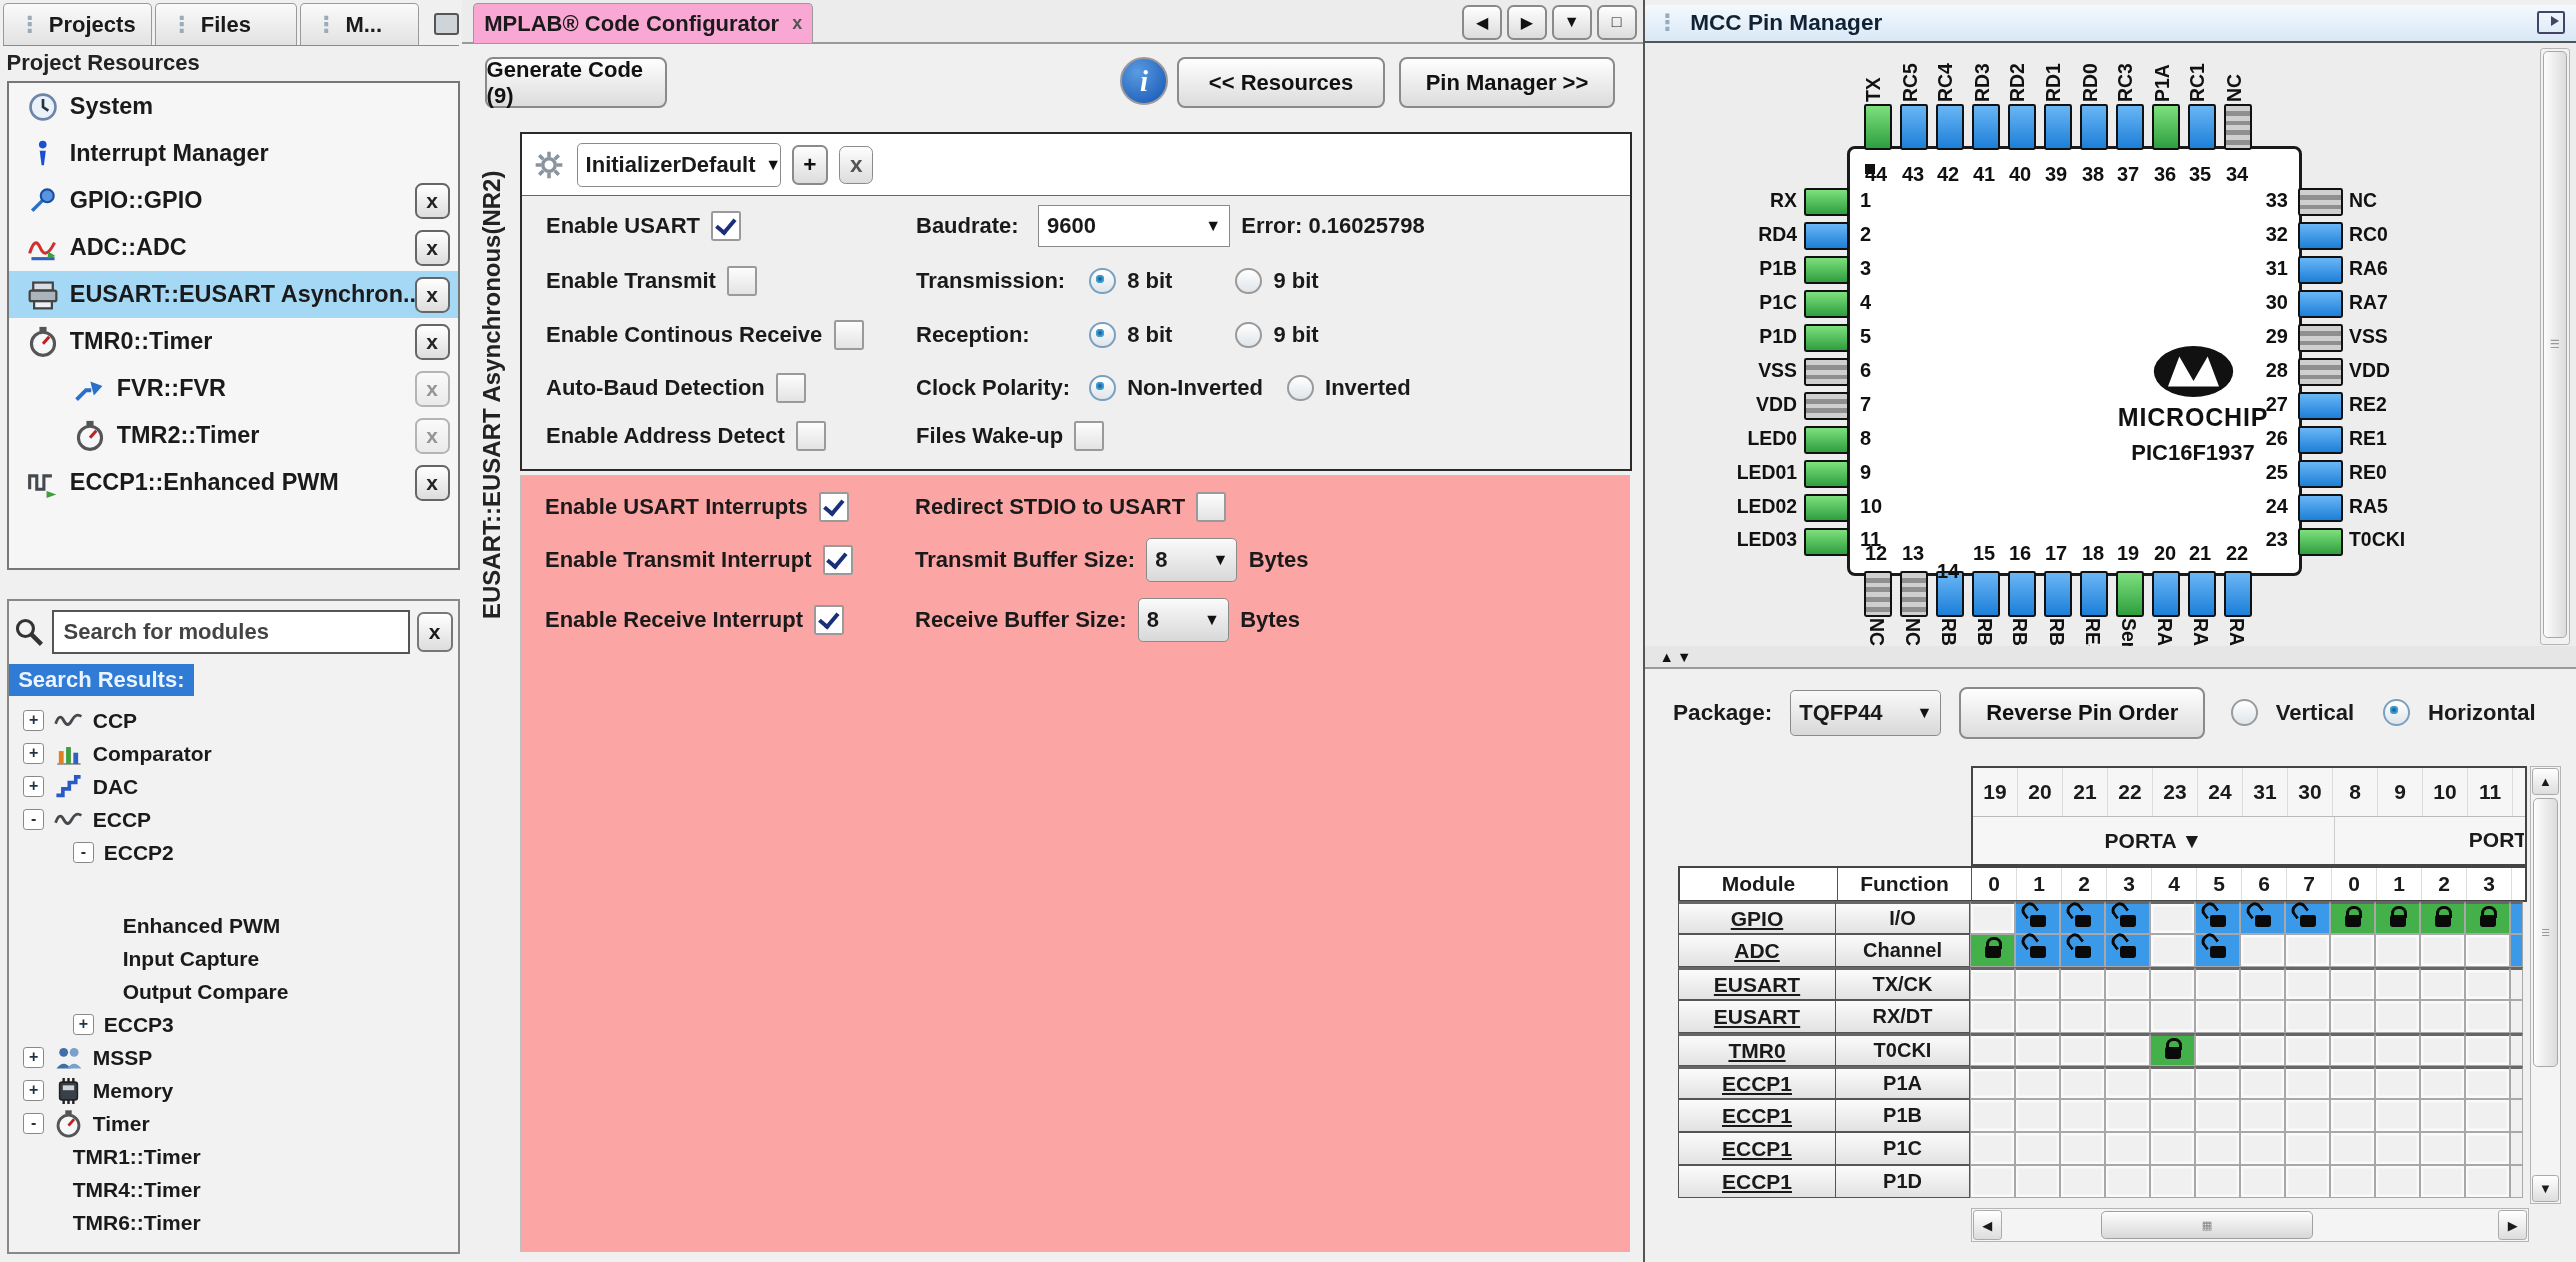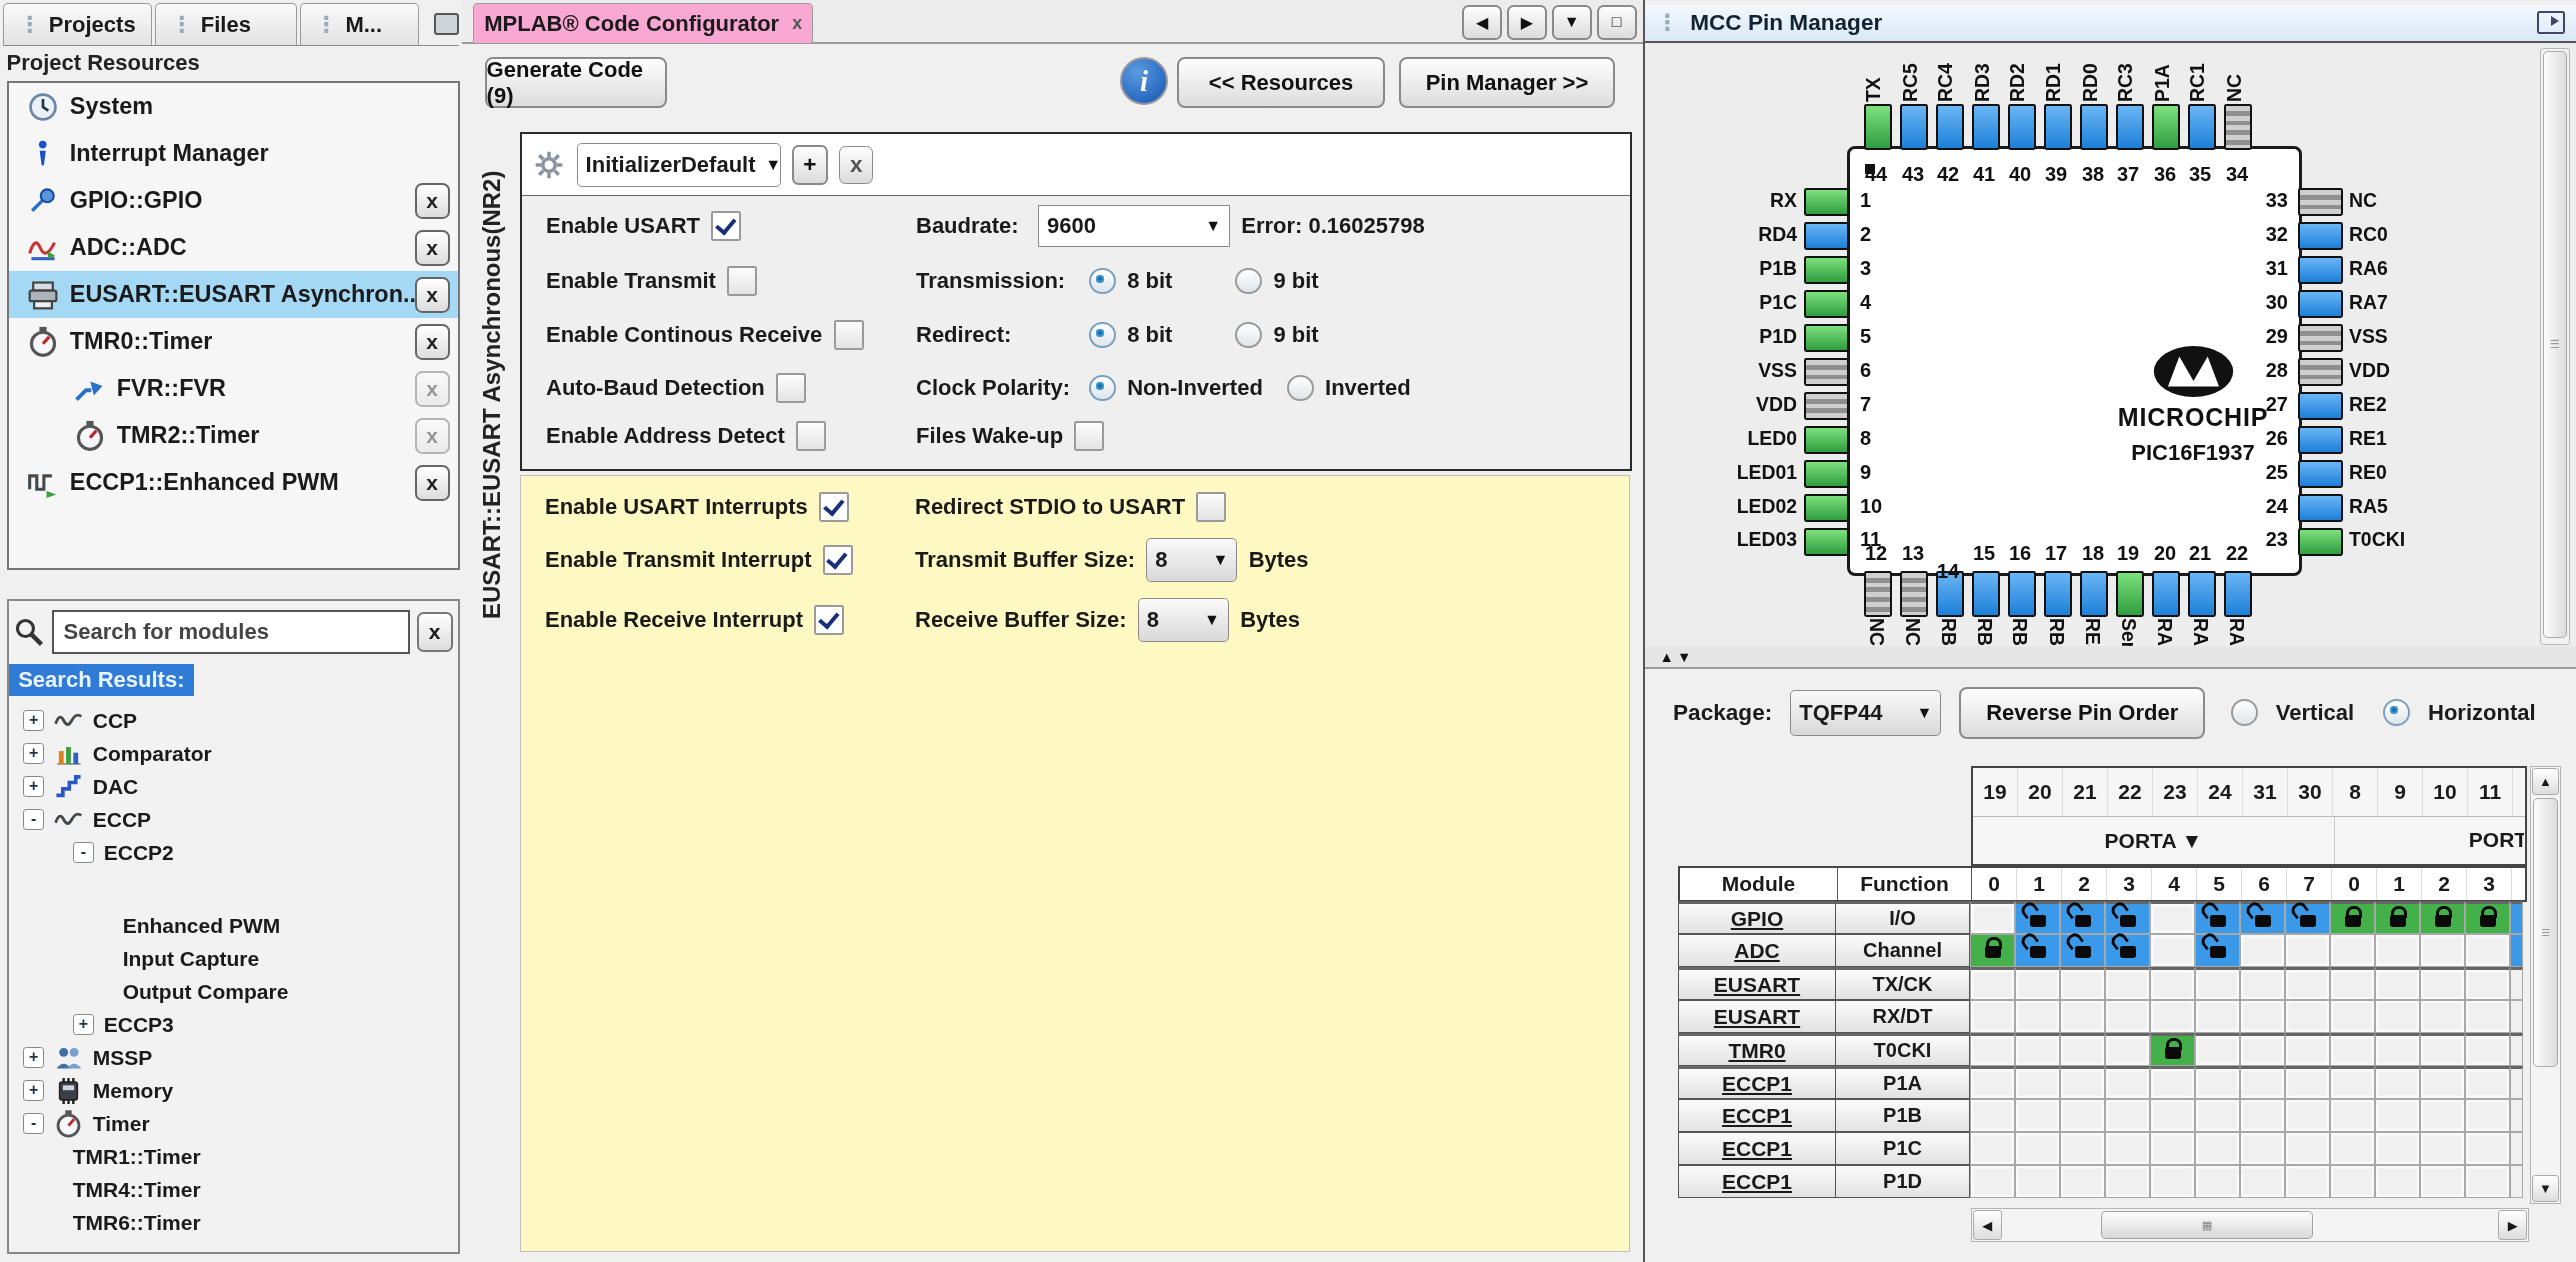--- a/index.html
+++ b/index.html
@@ -75,21 +75,21 @@
       writing-mode:vertical-rl;transform:rotate(180deg);font-size:24px;font-weight:700;color:#222;}
   .mp-sec1{position:absolute;left:58px;top:132px;width:1108px;height:335px;border:2.4px solid #2a2a2a;background:#efefef;}
   .init-row{position:absolute;left:0;top:0;right:0;height:61px;background:#fff;border-bottom:1.6px solid #666;
       display:flex;align-items:center;gap:11.3px;padding-left:11.3px;}
   .init-dd{width:186px;height:42px;border-radius:4.8px;}
   .sq-btn{width:32px;height:36px;border-radius:6.5px;font-size:22.6px;}
   .frow{position:absolute;left:0;right:0;height:36px;display:flex;align-items:center;}
   .flabel{font-size:22px;margin-left:24px;margin-right:11.3px;white-space:nowrap;}
   .col2{position:absolute;left:394px;display:flex;align-items:center;gap:11.3px;}
   .rlabel{font-size:22px;white-space:nowrap;}
-  .mp-sec2{position:absolute;left:58px;top:475px;width:1108px;height:775px;border:1.6px solid #c0c0c0;background:#fef9c3;}
+  .mp-sec2{position:absolute;left:58px;top:475px;width:1108px;height:775px;border:1.6px solid #c0c0c0;background:#fca5a5;}
   
   #right-panel{position:absolute;left:1645px;top:0;width:931px;height:1263px;background:#f0f0f0;}
   .rp-title{position:absolute;left:0;top:4.8px;right:0;height:36px;background:linear-gradient(#f3f9fe,#d9e8f6);
       border-bottom:2.4px solid #555;display:flex;align-items:center;padding:0 11.3px;font-size:22.6px;color:#123;}
   .rp-title .dockicon{margin-left:auto;width:24px;height:19.4px;border:2.4px solid #446;border-radius:2.4px;position:relative;}
   .rp-title .dockicon:after{content:"";position:absolute;right:-1.6px;top:3.2px;border:5.7px solid transparent;border-left:8px solid #446;}
   .rp-chiparea{position:absolute;left:0;top:43px;width:931px;height:603px;background:#ededed;overflow:hidden;}
   .chip-body{position:absolute;left:202px;top:103px;width:449px;height:424px;background:#fff;border:3.2px solid #1a1a1a;border-radius:8px;}
   .pin{position:absolute;border:2.4px solid #111;border-radius:2.4px;}
   .pin.green{background:linear-gradient(#7de07d,#2f9e3f);}
@@ -439,21 +439,21 @@
           <span class="rlabel" style="width:97px;">8 bit</span>
           <span class="radio"></span>
           <span class="rlabel">9 bit</span>
         </div>
       </div>
 
       <div class="frow" style="top:183px;">
         <span class="flabel">Enable Continous Receive</span>
         <span class="cb"></span>
         <div class="col2">
-          <span class="rlabel" style="width:162px;">Redirect:</span>
+          <span class="rlabel" style="width:162px;">Reception:</span>
           <span class="radio on"></span>
           <span class="rlabel" style="width:97px;">8 bit</span>
           <span class="radio"></span>
           <span class="rlabel">9 bit</span>
         </div>
       </div>
 
       <div class="frow" style="top:236px;">
         <span class="flabel">Auto-Baud Detection</span>
         <span class="cb"></span>

